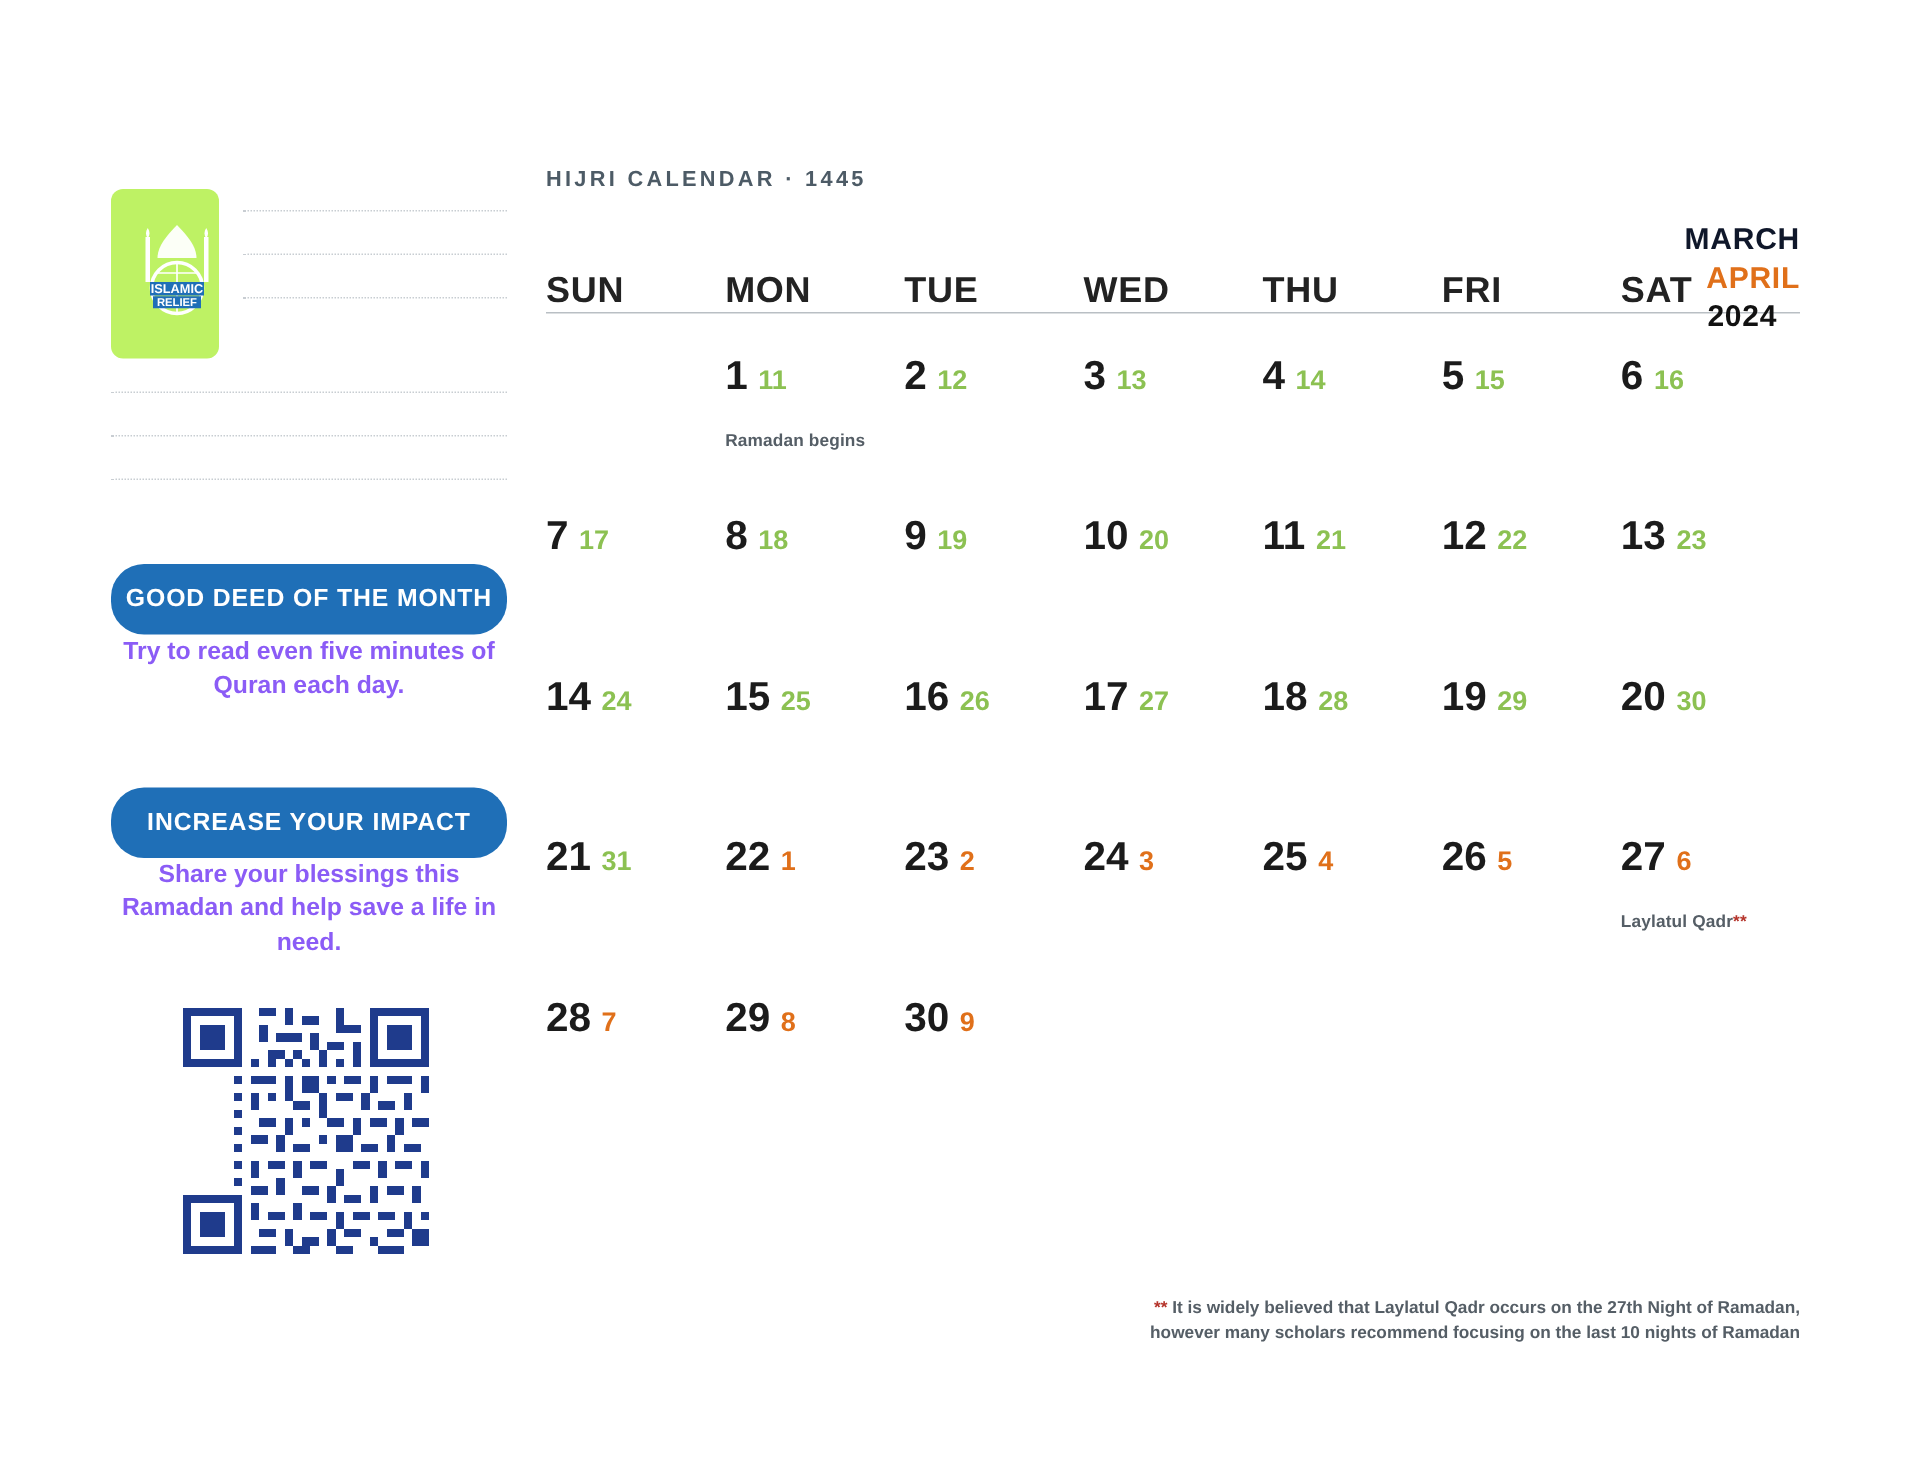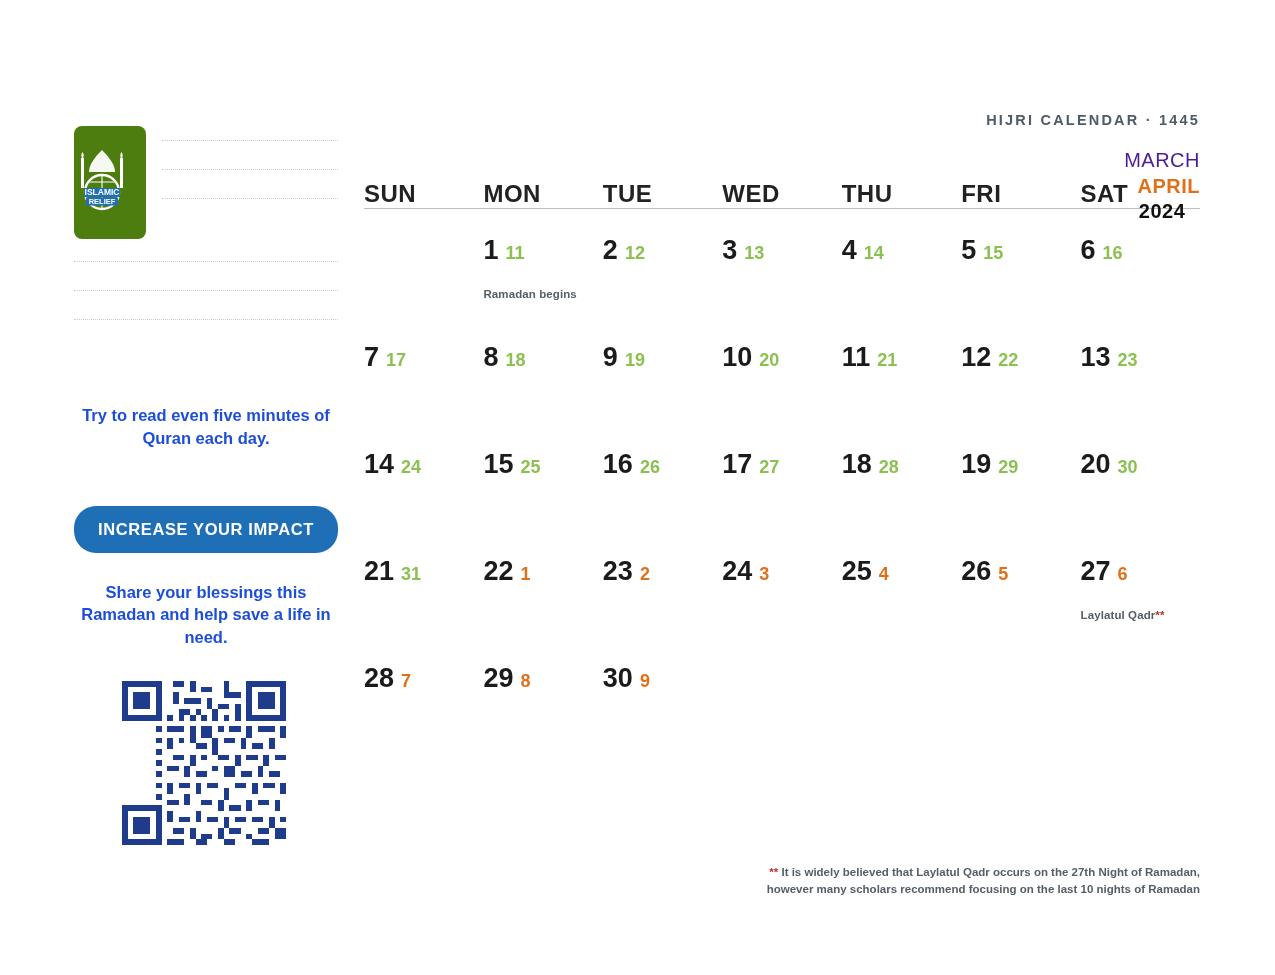--- a/index.html
+++ b/index.html
@@ -26,25 +26,25 @@
   }
   .logo-block {
     position: relative;
     height: 113px;
   }
   .logo-tile {
     position: absolute;
     left: 0; top: 0;
     width: 72px;
     height: 113px;
-    background: #4d7c0f;
+    background: #bef264;
     border-radius: 8px;
     display: flex;
     align-items: center;
-    justify-content: flex-start;
+    justify-content: flex-end;
   }
   .logo-tile svg { display: block; }
 
   .dots-group {
     position: absolute;
     left: 88px;
     top: 14px;
     width: 176px;
   }
   .dotline {
@@ -66,26 +66,26 @@
     display: flex;
     align-items: center;
     justify-content: center;
     font-weight: bold;
     font-size: 16.5px;
     letter-spacing: 0.6px;
     width: 264px;
   }
 
   .pill-caption {
-    color: #1d4ed8;
+    color: #8b5cf6;
     text-align: center;
     font-size: 16.5px;
     font-weight: bold;
     line-height: 1.38;
-    margin-top: 28px;
+    margin-top: 0;
     width: 264px;
   }
 
   .qr {
     margin: 32px auto 0 48px;
     width: 164px;
     height: 164px;
   }
   .qr svg { display: block; }
 
@@ -94,40 +94,39 @@
     position: absolute;
     left: 364px;
     top: 112px;
     width: 836px;
   }
   .kicker {
     font-size: 14.5px;
     letter-spacing: 2.2px;
     color: #4d5b66;
     font-weight: bold;
-    text-align: right;
   }
   .title {
     font-size: 64px;
     line-height: 0.98;
     color: #8cc152;
     font-weight: bold;
     letter-spacing: 2px;
     font-style: italic;
     margin-top: 12px;
     font-family: "DejaVu Sans", sans-serif;
   }
   .datestack {
     position: absolute;
     right: 0;
     top: 36px;
     text-align: right;
     line-height: 1.28;
   }
-  .datestack .m1 { color: #4c1d95; font-weight: normal; font-size: 20px; letter-spacing: 0.5px; }
+  .datestack .m1 { color: #0f172a; font-weight: bold; font-size: 20px; letter-spacing: 0.5px; }
   .datestack .m2 { color: #e0701a; font-weight: bold; font-size: 20px; letter-spacing: 0.5px; }
   .datestack .yr { color: #111111; font-weight: bold; font-size: 20px; letter-spacing: 0.5px; text-align: center; }
 
   .weekdays {
     display: grid;
     grid-template-columns: repeat(7, 1fr);
     margin-top: 52px;
     border-bottom: 1.5px solid #b9bfc4;
   }
   .weekday {
@@ -218,20 +217,21 @@
     </div>
 
     <div class="lower-dots">
       <div class="dotline"></div>
       <div class="dotline"></div>
       <div class="dotline last"></div>
     </div>
 
     <div style="height:56px"></div>
 
+    <div class="pill">GOOD DEED OF THE MONTH</div>
     <div class="pill-caption">Try to read even five minutes of Quran each day.</div>
 
     <div style="height:56px"></div>
 
     <div class="pill">INCREASE YOUR IMPACT</div>
     <div class="pill-caption">Share your blessings this Ramadan and help save a life in need.</div>
 
     <div class="qr">
       <svg width="164" height="164" viewBox="0 0 29 29" shape-rendering="crispEdges" aria-hidden="true">
         <rect width="29" height="29" fill="#ffffff"></rect>

